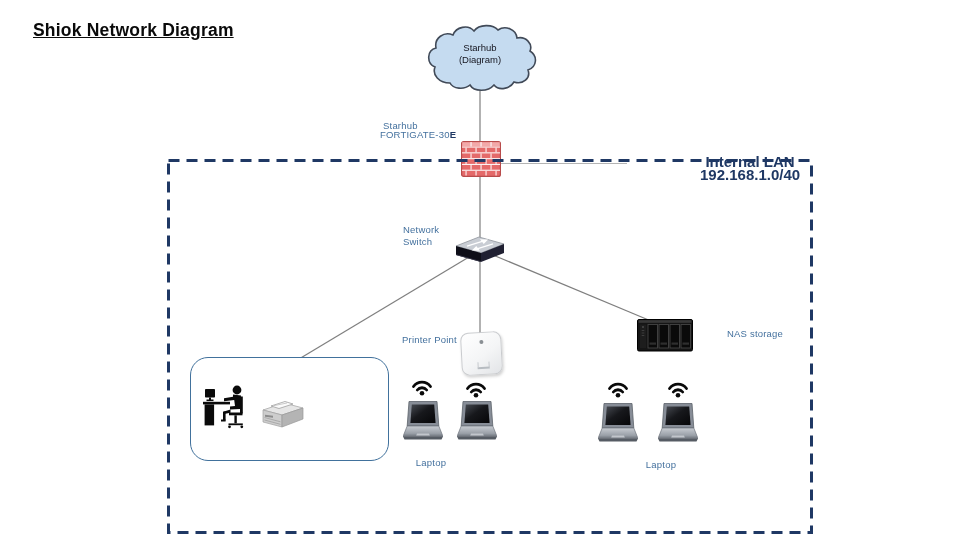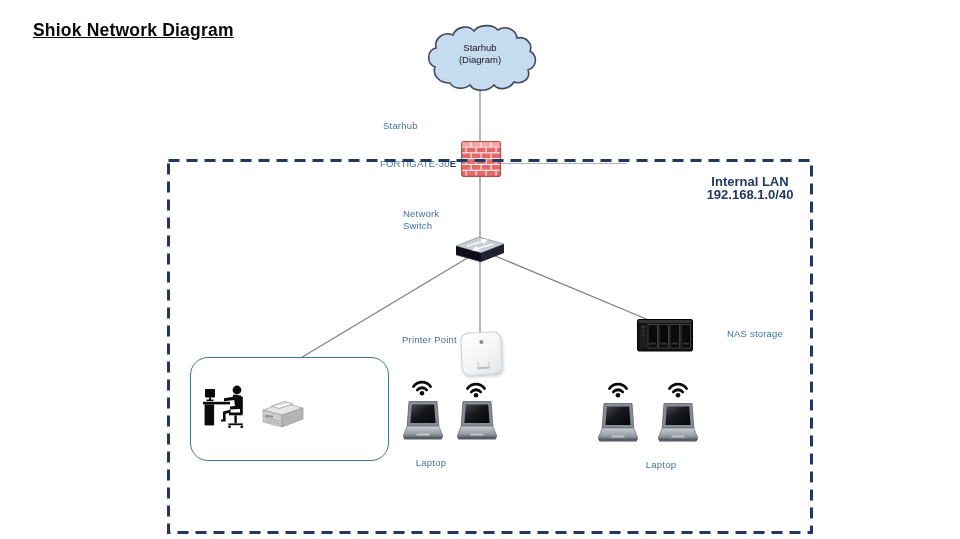--- a/index.html
+++ b/index.html
@@ -14,22 +14,22 @@
   }
   #title{
     position:absolute;left:33px;top:20px;font-size:17.5px;font-weight:bold;
     color:#0a0a0a;text-decoration:underline;letter-spacing:0.2px;z-index:6;
   }
   #cloud-text{
     position:absolute;left:432px;top:42px;width:96px;text-align:center;
     font-size:9.5px;line-height:11.5px;color:#15151f;z-index:4;
   }
   #lan-label{
-    position:absolute;left:700px;top:176px;width:100px;text-align:center;
-    font-size:13px;font-weight:bold;color:#1f3864;line-height:12.5px;z-index:5;
+    position:absolute;left:700px;top:156px;width:100px;text-align:center;
+    font-size:15px;font-weight:bold;color:#1f3864;line-height:12.5px;z-index:5;
   }
   #fortigate-label b{color:#1f3864;font-weight:bold;}
   #switch-label{line-height:11.5px;white-space:pre-line;}
   #desk-box{
     position:absolute;left:190px;top:357px;width:197px;height:102px;
     background:#ffffff;border:1.5px solid #41719c;border-radius:18px;z-index:2;
   }
   #access-point{
     position:absolute;left:461px;top:332px;width:39px;height:41px;z-index:3;
     background:linear-gradient(145deg,#ffffff 0%,#f4f5f6 55%,#e2e4e7 100%);
@@ -97,21 +97,21 @@
       <rect x="9.5" y="24" width="1.1" height="4.7"></rect>
         <rect x="19.5" y="24" width="1.1" height="4.7"></rect>
         <rect x="29.5" y="24" width="1.1" height="4.7"></rect>
       <rect x="4.5" y="29.8" width="1.1" height="4.7"></rect>
         <rect x="14.5" y="29.8" width="1.1" height="4.7"></rect>
         <rect x="24.5" y="29.8" width="1.1" height="4.7"></rect>
         <rect x="34.5" y="29.8" width="1.1" height="4.7"></rect>
     </g>
   </svg>
   <div class="lbl" style="left:383px;top:120px">Starhub</div>
-  <div class="lbl" id="fortigate-label" style="left:380px;top:158px"><span>FORTIGATE-30</span><b>E</b></div>
+  <div class="lbl" id="fortigate-label" style="left:380px;top:129px"><span>FORTIGATE-30</span><b>E</b></div>
 
   <svg class="layer" width="960" height="539" style="z-index:3;pointer-events:none">
     <rect x="168.5" y="160.5" width="643" height="372" fill="none" stroke="#1f3864" stroke-width="3" stroke-dasharray="11 7"></rect>
   </svg>
   <div id="lan-label">
     <div>Internal LAN</div>
     <div>192.168.1.0/40</div>
   </div>
 
   <svg class="abs" style="left:450px;top:233px;z-index:2" width="60" height="32" viewBox="0 0 60 32">
@@ -119,21 +119,21 @@
     <polygon points="6,13 31,20 31,29 6,22" fill="#0e0e18"></polygon>
     <polygon points="31,20 54,11 54,20 31,29" fill="#202032"></polygon>
     <polygon points="6,21.2 31,28.2 31,29 6,22" fill="#3c3c50"></polygon>
     <g stroke="#ffffff" stroke-width="1.4" fill="#ffffff">
       <line x1="17" y1="13.2" x2="33" y2="8.2"></line>
       <polygon points="36.5,7.1 31.5,7.0 33.8,10.0"></polygon>
       <line x1="27" y1="15.8" x2="43" y2="10.8"></line>
       <polygon points="23.5,16.9 28.5,17.0 26.2,14.0"></polygon>
     </g>
   </svg>
-  <div class="lbl" id="switch-label" style="left:403px;top:208px">Network
+  <div class="lbl" id="switch-label" style="left:403px;top:224px">Network
 Switch</div>
 
   <div id="access-point">
     <div class="ap-led"></div>
     <div class="ap-logo"></div>
   </div>
   <div class="lbl" style="left:402px;top:334px">Printer Point</div>
 
   <svg class="abs" style="left:637px;top:317px;z-index:2" width="56" height="35" viewBox="0 0 56 35">
     <rect x="0.5" y="2.5" width="55" height="31.5" rx="1.5" fill="#151515" stroke="#000000"></rect>

